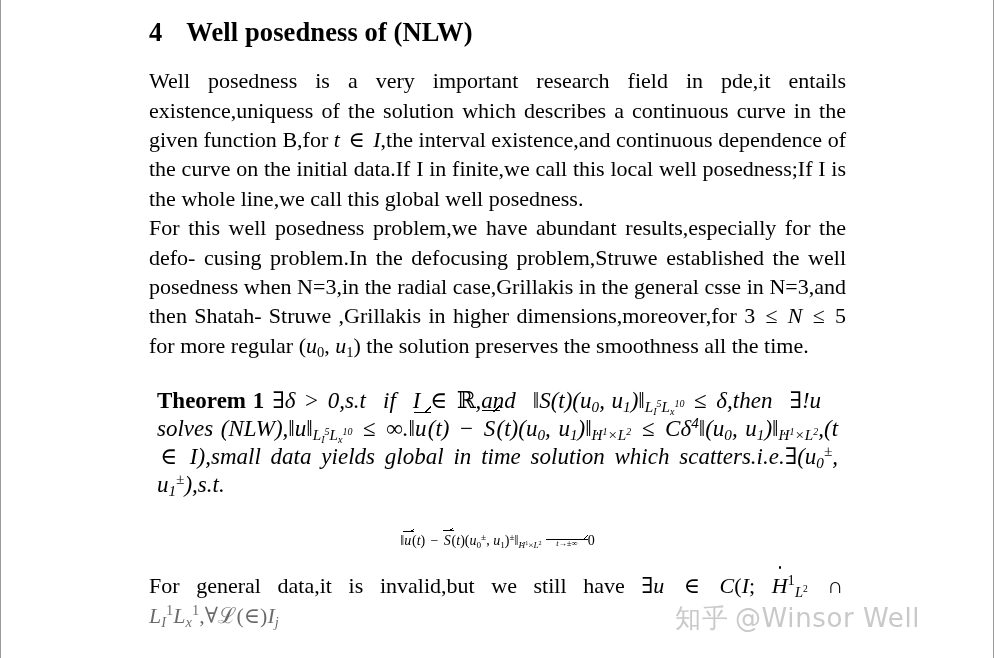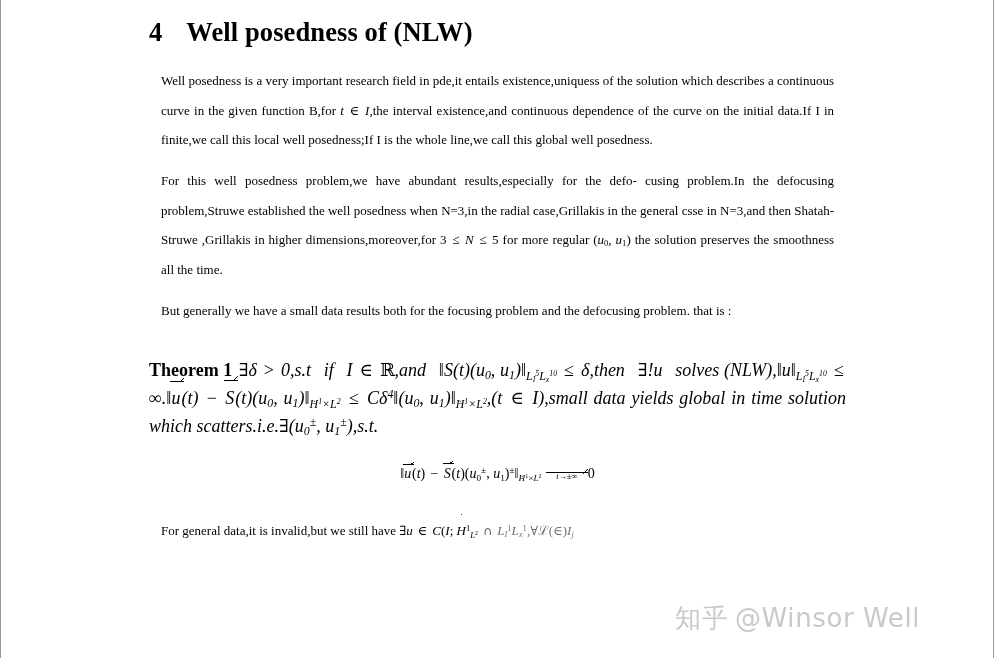--- a/index.html
+++ b/index.html
@@ -44,25 +44,25 @@
     letter-spacing: .1px;
     margin: 0;
     padding-top: 16px;
     line-height: 1.25;
     white-space: pre;
   }
   .section-heading .num { margin-right: 24px; }
 
   
   .para {
-    font-size: 13px;
+    font-size: 22px;
     line-height: 29.4px;
     text-align: justify;
     text-justify: inter-word;
-    margin: 12px;
+    margin: 0;
     hyphens: manual;
   }
   .para.first { margin-top: 17px; }
   .nojust { text-align: left; }
 
   
   i.m, .mi {
     font-style: italic;
     font-family: "Liberation Serif", "DejaVu Serif", serif;
   }
@@ -106,23 +106,23 @@
     top: -0.40em;
     height: .44em;
     background:
       linear-gradient(to bottom right, transparent 46%, #000 46%, #000 60%, transparent 60%) no-repeat right top / .32em .30em,
       linear-gradient(#000,#000) no-repeat left 62% / 100% 1.1px;
   }
   .vec.wide::after { top: -0.46em; }
 
   
   .theorem {
-    margin: 0;
+    margin: 8px;
     padding-top: 19px;
-    font-size: 18px;
+    font-size: 23px;
     line-height: 28px;
     font-style: italic;
     text-align: justify;
   }
   .theorem .thm-head {
     font-style: normal;
     font-weight: bold;
     padding-right: .35em;
   }
   .gap { display: inline-block; width: .45em; }
@@ -196,22 +196,20 @@
     <i class="m">t</i> <span class="op">∈</span> <i class="m">I</i>,the interval existence,and continuous dependence of the curve on the initial
     data.If I in finite,we call this local well posedness;If I is the whole line,we call this
     <span class="nojust">global well posedness.</span></p>
 
   <p class="para"><span>For this well posedness problem,we have abundant results,especially for the defo-</span>
     cusing problem.In the defocusing problem,Struwe established the well posedness
     when N=3,in the radial case,Grillakis in the general csse in N=3,and then Shatah-
     Struwe ,Grillakis in higher dimensions,moreover,for <span class="mr">3</span> <span class="op">≤</span> <i class="m">N</i> <span class="op">≤</span> <span class="mr">5</span> for more regular
     (<i class="m">u</i><sub>0</sub>, <i class="m">u</i><sub>1</sub>) the solution preserves the smoothness all the time.</p>
 
-  <p class="para"><span>But generally we have a small data results both for the focusing problem and the</span>
-    defocusing problem. that is :</p>
 
   <p class="theorem"><span class="thm-head">Theorem 1</span><span>∃<i class="m">δ</i> <span class="op">&gt;</span> 0,<i>s.t</i> <span class="gap"></span><i>if</i> <span class="gap"></span><i class="m">I</i> <span class="op">∈</span> <span class="bb">ℝ</span>,<i>and</i> <span class="gap"></span>‖<i class="m">S</i>(<i class="m">t</i>)(<i class="m">u</i><sub>0</sub>, <i class="m">u</i><sub>1</sub>)‖<sub><i>L</i><sub><i>I</i></sub><sup>5</sup><i>L</i><sub><i>x</i></sub><sup>10</sup></sub> <span class="op">≤</span> <i class="m">δ</i>,<i>then</i> <span class="gap"></span>∃!<i class="m">u</i> <span class="gap"></span><i>solves</i>
       (<i>NLW</i>),‖<i class="m">u</i>‖<sub><i>L</i><sub><i>I</i></sub><sup>5</sup><i>L</i><sub><i>x</i></sub><sup>10</sup></sub> <span class="op">≤</span> ∞.‖<span class="vec">u</span>(<i class="m">t</i>) <span class="op">−</span> <span class="vec wide">S</span>(<i class="m">t</i>)(<i class="m">u</i><sub>0</sub>, <i class="m">u</i><sub>1</sub>)‖<sub><span class="dotacc">H</span><sup>1</sup>×<i>L</i><sup>2</sup></sub> <span class="op">≤</span> <i class="m">C</i><i class="m">δ</i><sup>4</sup>‖(<i class="m">u</i><sub>0</sub>, <i class="m">u</i><sub>1</sub>)‖<sub><span class="dotacc">H</span><sup>1</sup>×<i>L</i><sup>2</sup></sub>,(<i class="m">t</i> <span class="op">∈</span>
       <i class="m">I</i>),<i>small data yields global in time solution which scatters.i.e.</i>∃(<i class="m">u</i><sub>0</sub><sup>±</sup>, <i class="m">u</i><sub>1</sub><sup>±</sup>),<i>s.t.</i></span></p>
 
   <div class="display-eq"><span>‖<span class="vec">u</span>(<i class="m">t</i>) <span class="op">−</span> <span class="vec wide">S</span>(<i class="m">t</i>)(<i class="m">u</i><sub>0</sub><sup>±</sup>, <i class="m">u</i><sub>1</sub>)<sup>±</sup>‖<sub><span class="dotacc">H</span><sup>1</sup>×<i>L</i><sup>2</sup></sub></span><span class="limarrow"><span class="ar"></span><span class="sub">t→±∞</span></span><span>0</span></div>
 
   <p class="para" style="padding-top:20px"><span>For general data,it is invalid,but we still have </span><span>∃<i class="m">u</i> <span class="op">∈</span> <i class="m">C</i>(<i class="m">I</i>; <span class="dotacc">H</span><sup>1</sup><sub><i>L</i><sup>2</sup></sub> <span class="op">∩</span> <span class="obscured"><i>L</i><sub><i>I</i></sub><sup>1</sup><i>L</i><sub><i>x</i></sub><sup>1</sup>,∀ℒ(∈)<i>I</i><sub><i>j</i></sub></span></span><br>
     </p>
 

